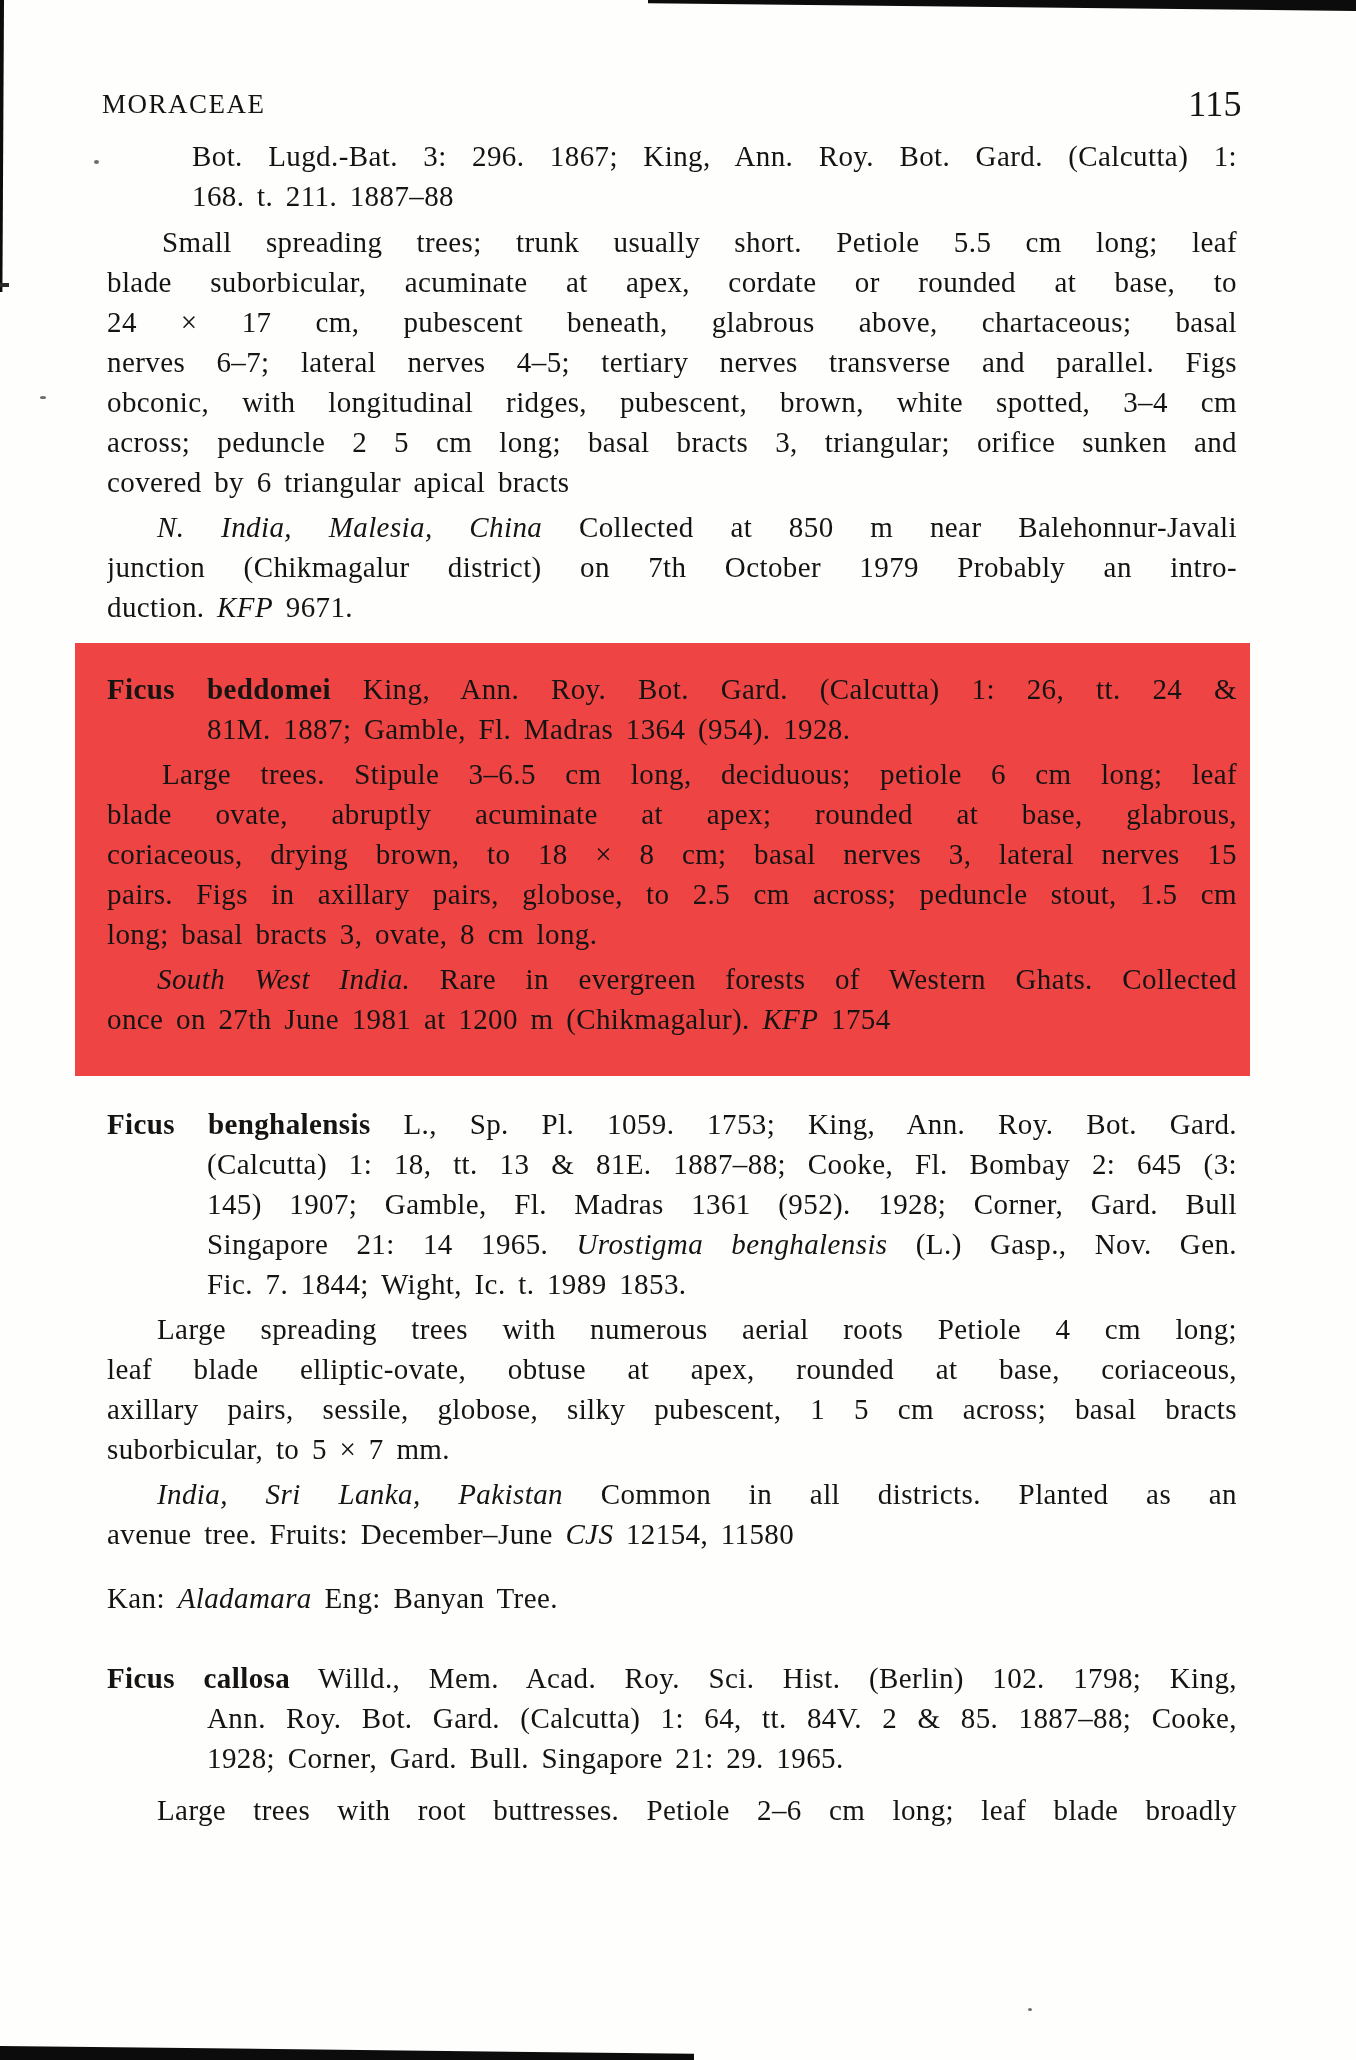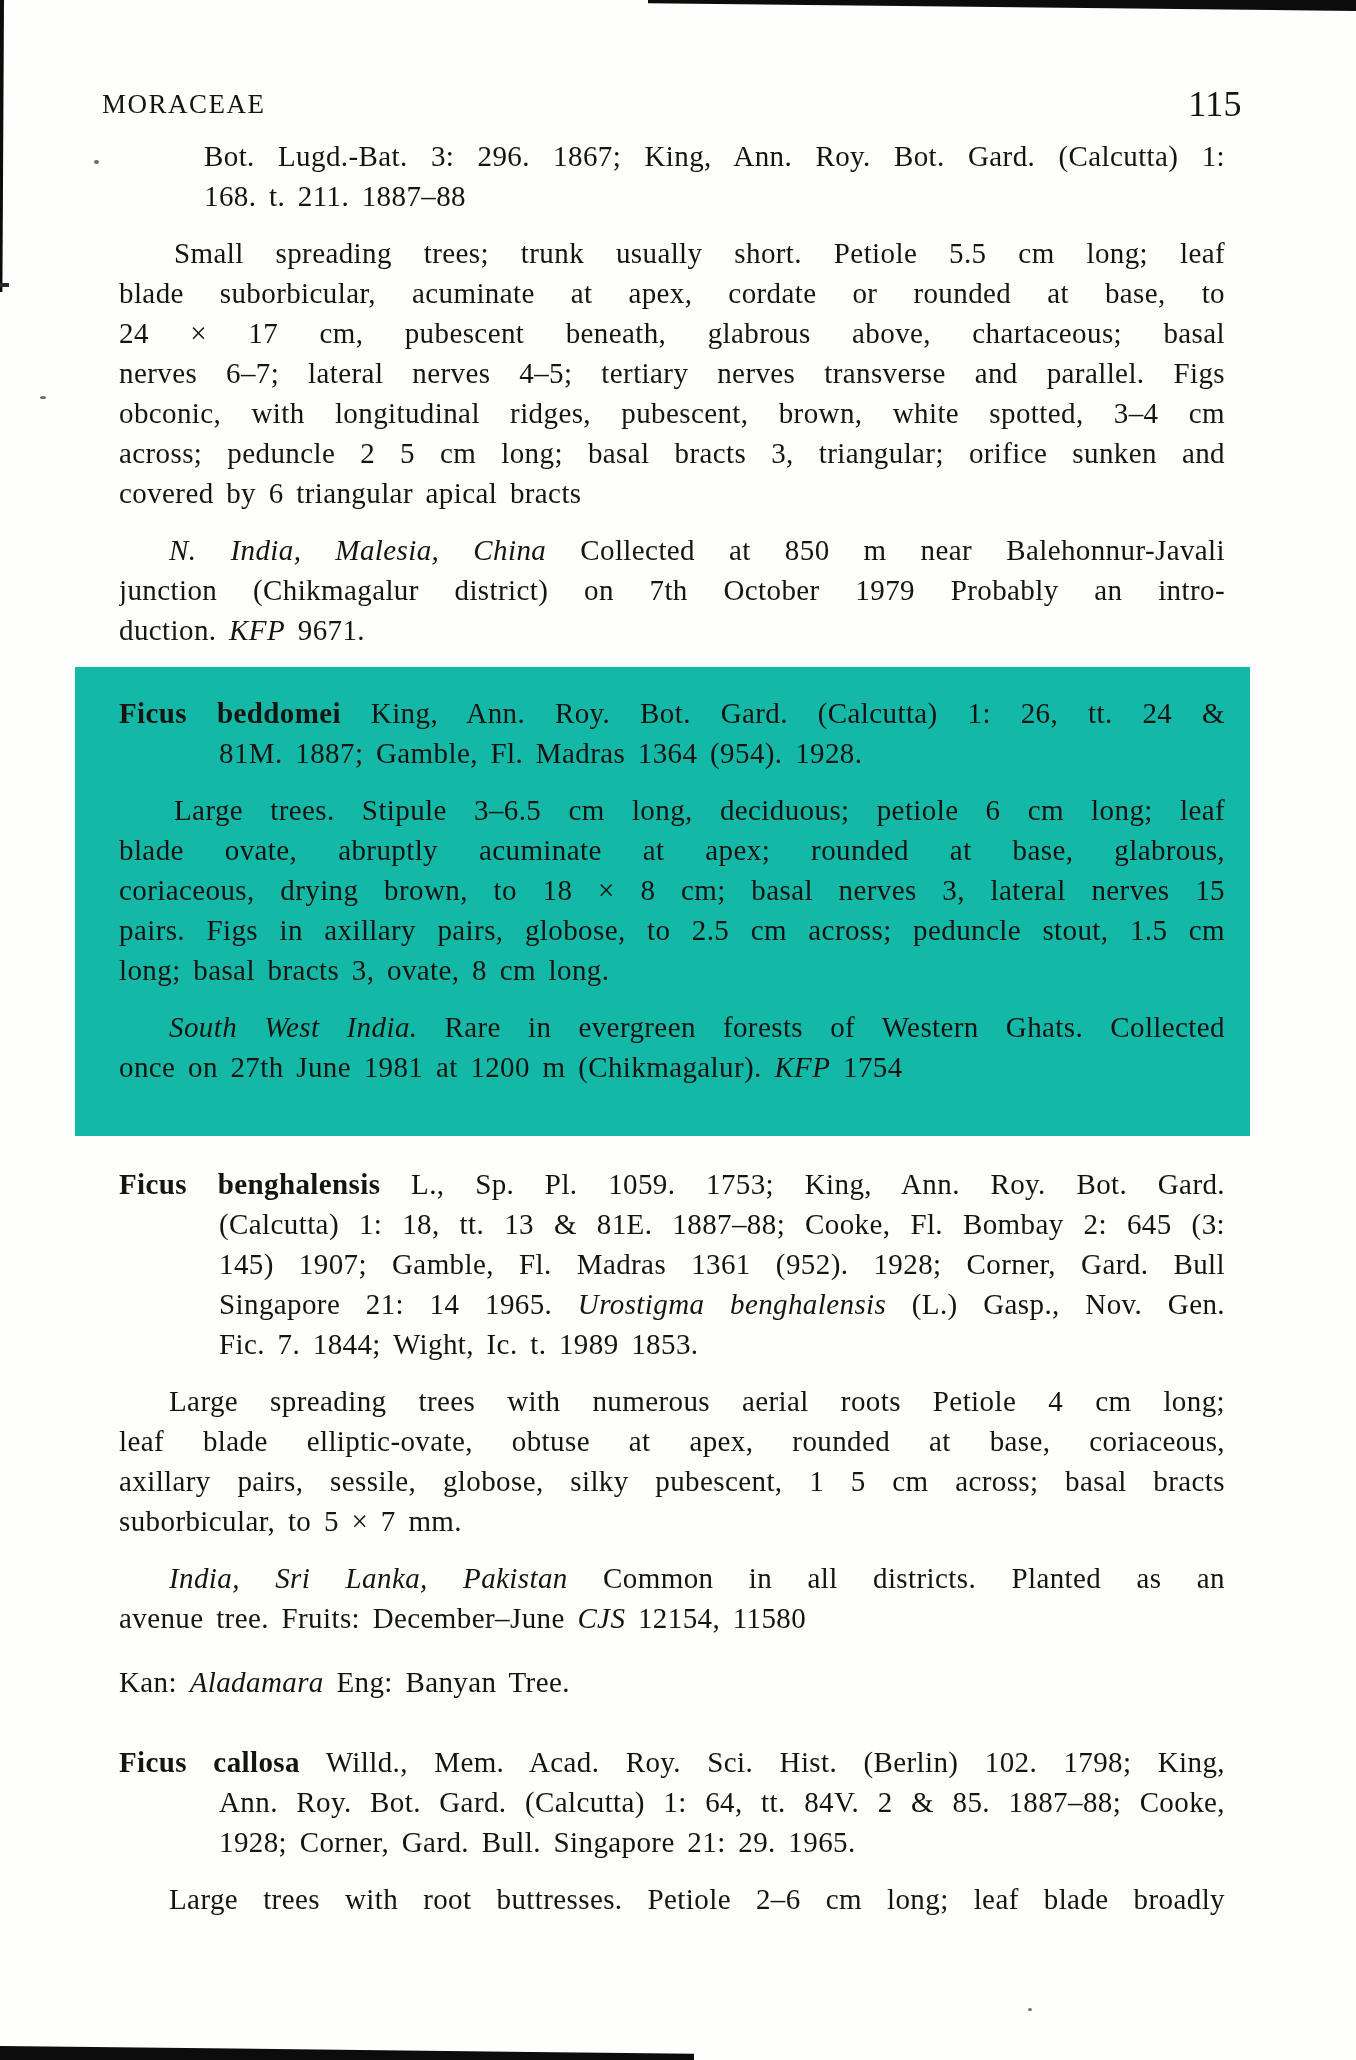--- a/index.html
+++ b/index.html
@@ -19,21 +19,21 @@
     position:absolute;
     left:102px;top:84px;
     width:1140px;
   }
   .running-head{
     display:flex;justify-content:space-between;
     height:40px;line-height:40px;
   }
   .family{font-size:27px;letter-spacing:1.5px;}
   .pageno{font-size:36px;}
-  .block{margin:17px;}
+  .block{margin:5px;}
   .line{
     height:40px;line-height:40px;
     overflow:hidden;
     text-align:left;
   }
   .line.just{text-align:justify;text-align-last:justify;}
   .line span.b{font-weight:bold;}
   .line span.i{font-style:italic;}
   .highlight{
     margin:16px -8px 0 -27px;
@@ -89,21 +89,21 @@
           <div class="line just"><span>nerves 6–7; lateral nerves 4–5; tertiary nerves transverse and parallel. Figs</span></div>
           <div class="line just"><span>obconic, with longitudinal ridges, pubescent, brown, white spotted, 3–4 cm</span></div>
           <div class="line just"><span>across; peduncle 2 5 cm long; basal bracts 3, triangular; orifice sunken and</span></div>
           <div class="line"><span>covered by 6 triangular apical bracts</span></div>
         </div>
         <div class="block" style="margin-top: 0px;">
           <div class="line just" style="padding-left: 50px;"><span class="i">N. India, Malesia, China</span><span>  Collected at 850 m near Balehonnur-Javali</span></div>
           <div class="line just"><span>junction (Chikmagalur district) on 7th October 1979  Probably an intro-</span></div>
           <div class="line"><span>duction. </span><span class="i">KFP</span><span> 9671.</span></div>
         </div>
-        <div class="highlight" style="background: #14b8a6;">
+        <div class="highlight" style="background: #ef4444;">
           <div class="block" style="margin-top: 0px;">
             <div class="line just"><span class="b">Ficus beddomei</span><span> King, Ann. Roy. Bot. Gard. (Calcutta) 1: 26, tt. 24 &amp;</span></div>
             <div class="line" style="padding-left: 100px;"><span>81M. 1887; Gamble, Fl. Madras 1364 (954). 1928.</span></div>
           </div>
           <div class="block" style="margin-top: 0px;">
             <div class="line just" style="padding-left: 55px; font-family: Liberation Serif, serif;"><span>Large trees. Stipule 3–6.5 cm long, deciduous; petiole 6 cm long; leaf</span></div>
             <div class="line just"><span>blade ovate, abruptly acuminate at apex; rounded at base, glabrous,</span></div>
             <div class="line just"><span>coriaceous, drying brown, to 18 × 8 cm; basal nerves 3, lateral nerves 15</span></div>
             <div class="line just"><span>pairs. Figs in axillary pairs, globose, to 2.5 cm across; peduncle stout, 1.5 cm</span></div>
             <div class="line"><span>long; basal bracts 3, ovate, 8 cm long.</span></div>

